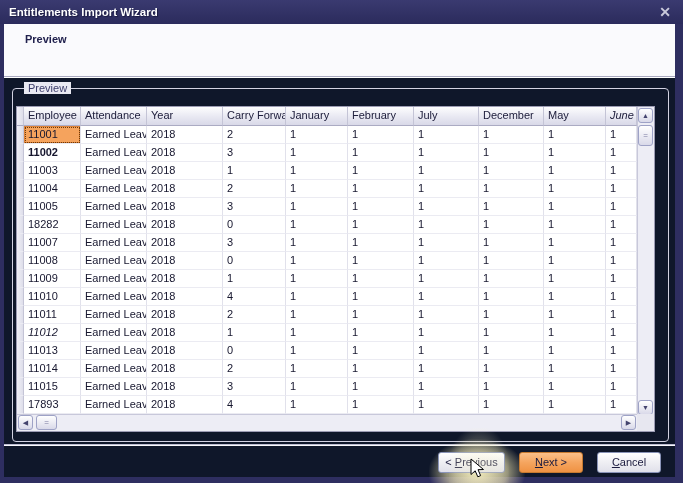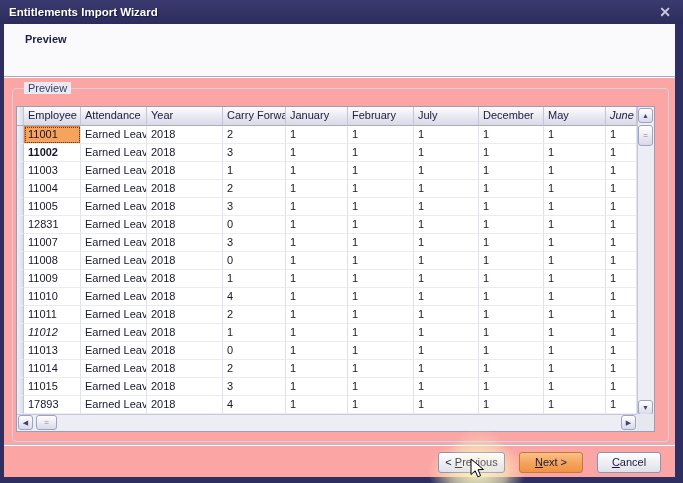--- a/index.html
+++ b/index.html
@@ -8,21 +8,21 @@
 
   .window { position:relative; width:683px; height:483px; background:#2E2E60; overflow:hidden; }
 
   .titlebar { position:absolute; left:0; top:0; width:683px; height:24px;
     background:linear-gradient(#3A3A70,#2B2B5C); display:flex; align-items:center; }
   .titlebar .title { color:#FFFFFF; font-weight:bold; font-size:11.5px; padding-left:9px;
     text-shadow:1px 1px 1px #1A1A40; }
   .titlebar .close { position:absolute; right:12px; top:3px; color:#C9C9DA; font-weight:bold;
     font-size:14px; cursor:default; line-height:18px; }
 
-  .content { position:absolute; left:4px; top:24px; width:671px; height:453px; background:#fca5a5; }
+  .content { position:absolute; left:4px; top:24px; width:671px; height:453px; background:#0f172a; }
 
   .wizard-header { position:absolute; left:0; top:0; width:671px; height:52px; background:#FAFAFD; }
   .wizard-header .h-title { position:absolute; left:21px; top:9px; font-weight:bold; color:#21214E; }
   .wizard-header .h-sub { position:absolute; left:34px; top:26px; color:#3A3A5E; }
   .header-divider { position:absolute; left:0; top:52px; width:671px; height:2px;
     border-top:1px solid #A9A9C0; border-bottom:1px solid #FFFFFF; }
 
   .groupbox { position:absolute; left:8px; top:64px; width:657px; height:354px;
     border:1px solid #D2D2E2; border-radius:4px; }
   .groupbox .legend { position:absolute; left:11px; top:-7px; background:#E9E9F2; padding:0 4px;
@@ -168,21 +168,21 @@
             <div class="cell" style="flex: 0 0 63px; width: 63px;">3</div>
             <div class="cell" style="flex: 0 0 62px; width: 62px;">1</div>
             <div class="cell" style="flex: 0 0 66px; width: 66px;">1</div>
             <div class="cell" style="flex: 0 0 65px; width: 65px;">1</div>
             <div class="cell" style="flex: 0 0 65px; width: 65px;">1</div>
             <div class="cell" style="flex: 0 0 62px; width: 62px;">1</div>
             <div class="cell" style="flex: 1 1 auto;">1</div>
           </div>
           <div class="grow">
             <div class="cell strip" style="flex: 0 0 7px; width: 7px;"></div>
-            <div class="cell" style="flex: 0 0 57px; width: 57px;">12831</div>
+            <div class="cell" style="flex: 0 0 57px; width: 57px;">18282</div>
             <div class="cell" style="flex: 0 0 66px; width: 66px;">Earned Leave</div>
             <div class="cell" style="flex: 0 0 76px; width: 76px;">2018</div>
             <div class="cell" style="flex: 0 0 63px; width: 63px;">0</div>
             <div class="cell" style="flex: 0 0 62px; width: 62px;">1</div>
             <div class="cell" style="flex: 0 0 66px; width: 66px;">1</div>
             <div class="cell" style="flex: 0 0 65px; width: 65px;">1</div>
             <div class="cell" style="flex: 0 0 65px; width: 65px;">1</div>
             <div class="cell" style="flex: 0 0 62px; width: 62px;">1</div>
             <div class="cell" style="flex: 1 1 auto;">1</div>
           </div>

